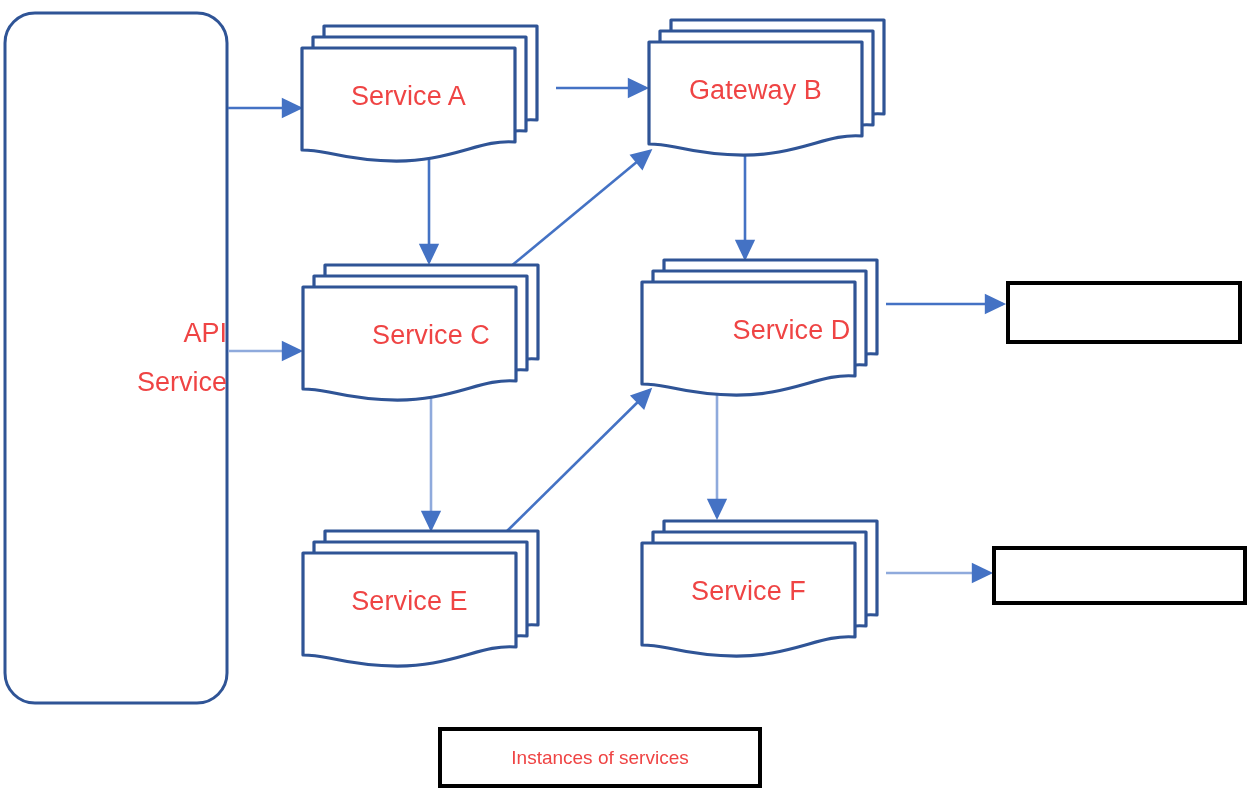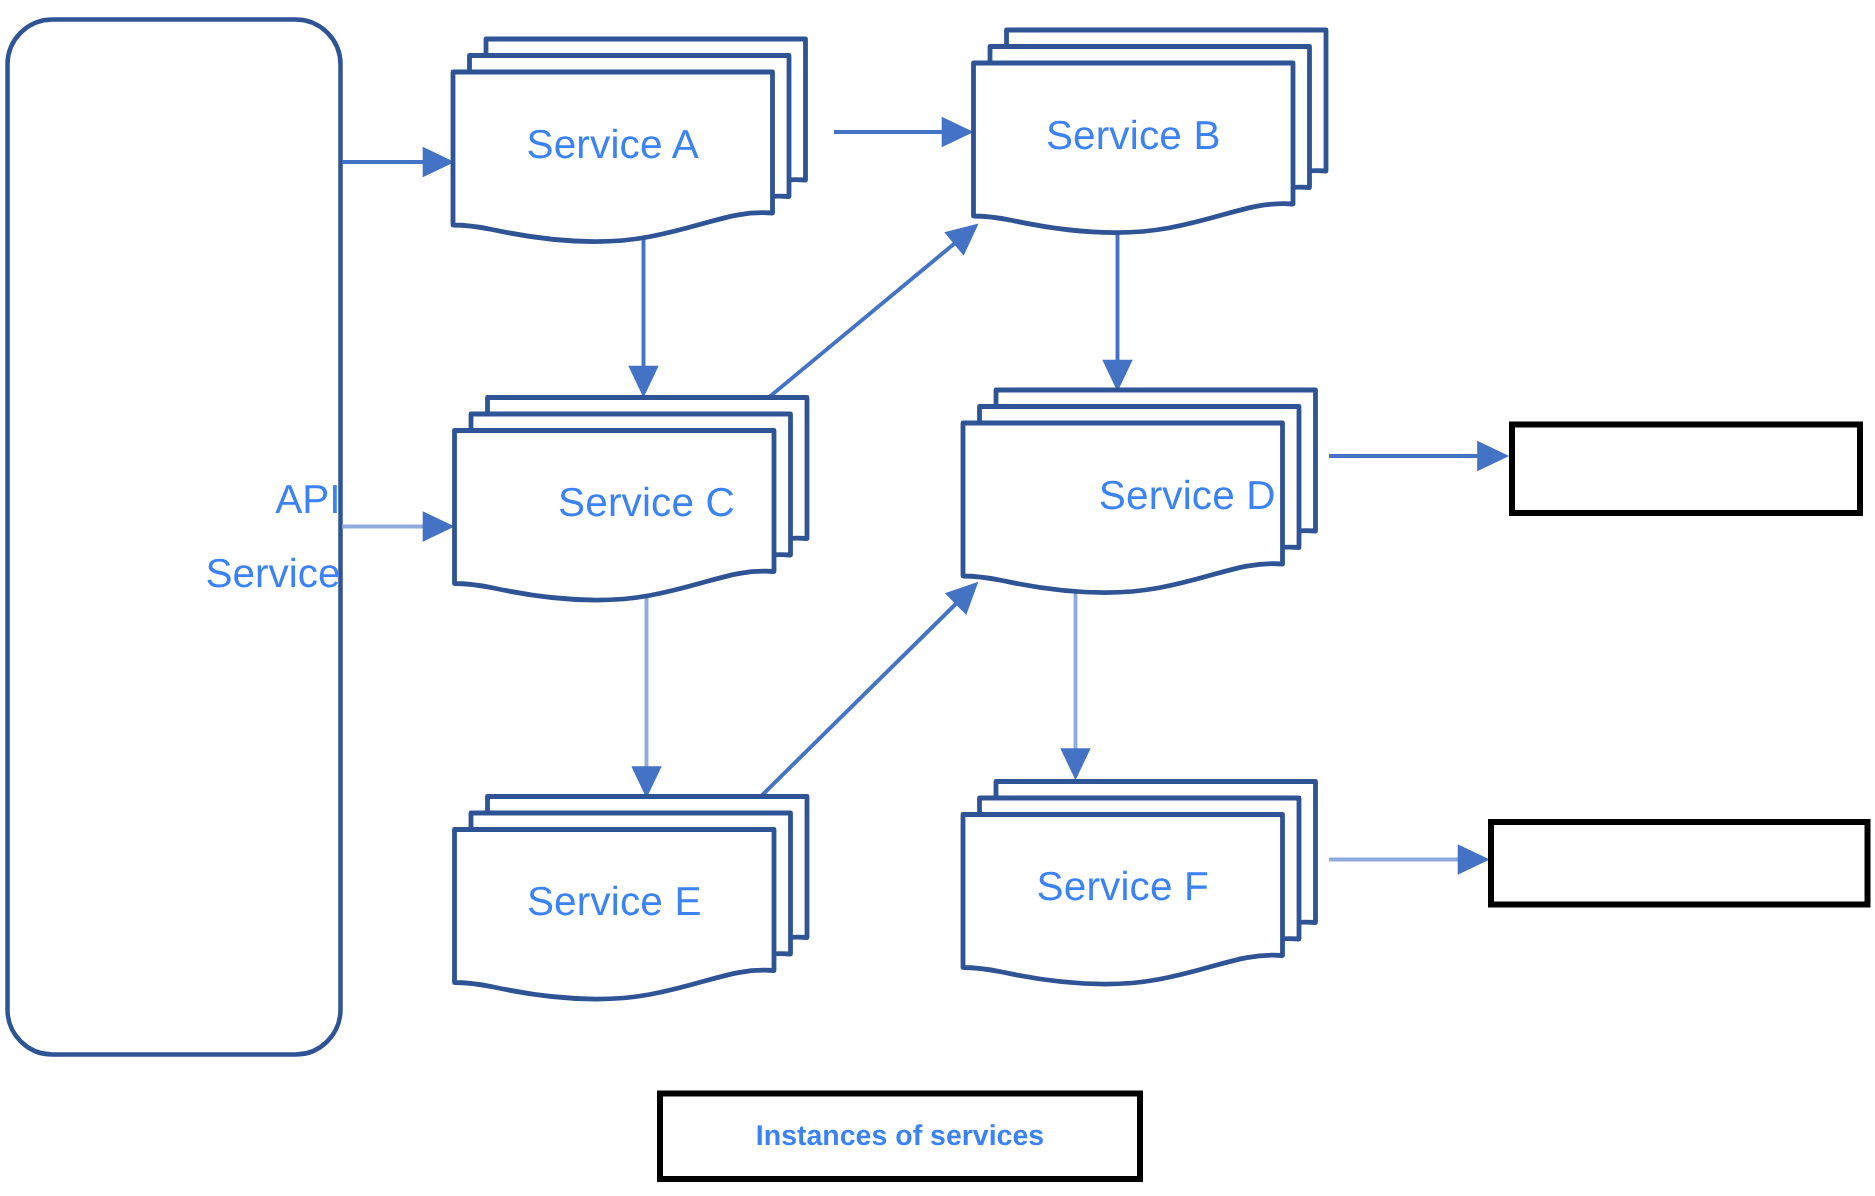--- a/index.html
+++ b/index.html
@@ -1,21 +1,21 @@
 <!DOCTYPE html>
 <html><head>
 <meta charset="utf-8">
 <style>
   html,body{margin:0;padding:0;background:#ffffff;}
   body{width:1250px;height:797px;overflow:hidden;
        font-family:"Liberation Sans","DejaVu Sans",sans-serif;}
   #canvas{position:relative;width:1250px;height:797px;background:#fff;}
   svg#diagram{position:absolute;left:0;top:0;width:1250px;height:797px;}
   .node-label{position:absolute;display:flex;align-items:center;justify-content:center;
-              color:#3b82f6;font-weight:400;pointer-events:none;white-space:nowrap;}
+              color:#ef4444;font-weight:400;pointer-events:none;white-space:nowrap;}
   .svc-label{font-size:27px;letter-spacing:.1px;}
   .gw-label{font-size:27px;flex-direction:column;line-height:1.0;}
   .gw-label span{display:block;padding:11px 0;}
   .chain-label{font-size:18px;}
   .legend-label{font-size:19px;}
 </style>
 </head>
 <body>
 
 <div id="canvas">
@@ -109,27 +109,27 @@
     <rect x="440" y="729" width="320" height="57" fill="#ffffff" stroke="#000000" stroke-width="4"></rect>
   </svg>
 
   <div class="node-label gw-label" style="left:5px;top:13px;width:222px;height:690px;align-items:flex-end;">
     <span>API</span>
     <span>Service</span>
   </div>
 
   <div class="node-label svc-label" style="left:302px;top:48px;width:213px;height:96px;">Service A</div>
 
-  <div class="node-label svc-label" style="left:649px;top:42px;width:213px;height:96px;">Service B</div>
+  <div class="node-label svc-label" style="left:649px;top:42px;width:213px;height:96px;">Gateway B</div>
 
   <div class="node-label svc-label" style="left:303px;top:287px;width:256px;height:96px;">Service C</div>
 
   <div class="node-label svc-label" style="left:642px;top:282px;width:213px;height:96px;margin-left:43px;">Service D</div>
 
   <div class="node-label svc-label" style="left:303px;top:553px;width:213px;height:96px;">Service E</div>
 
   <div class="node-label svc-label" style="left:642px;top:543px;width:213px;height:96px;">Service F</div>
 
 
 
-  <div class="node-label legend-label" style="left:440px;top:729px;width:320px;height:57px;font-weight:bold;">Instances of services</div>
+  <div class="node-label legend-label" style="left:440px;top:729px;width:320px;height:57px;">Instances of services</div>
 
 </div>
 
 </body></html>

